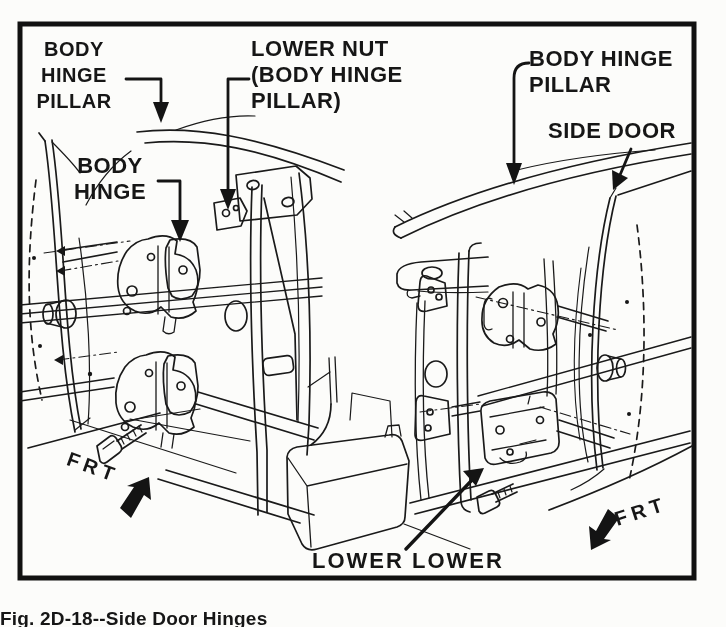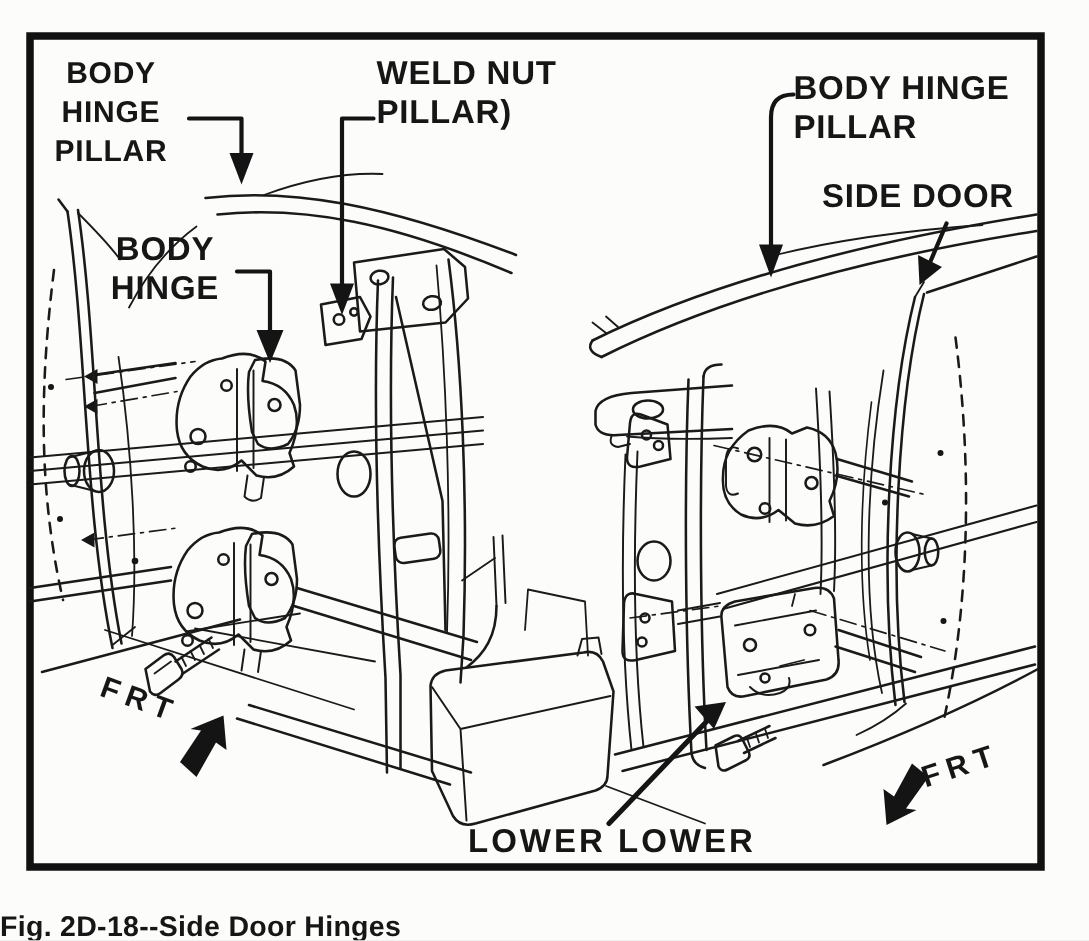--- a/index.html
+++ b/index.html
@@ -263,21 +263,22 @@
   <polygon points="591,550 589,526 596,531 608,509 619,518 604,539 611,540" fill="#141414"></polygon>
 </svg>
 
   <div class="lbl center" style="left:22px;top:36px;width:104px;font-size:20px;">
     <span class="ln">BODY</span>
     <span class="ln">HINGE</span>
     <span class="ln">PILLAR</span>
   </div>
 
   <div class="lbl" style="left:251px;top:36px;">
-    <span class="ln">WELD NUT</span>
+    <span class="ln">LOWER NUT</span>
+    <span class="ln">(BODY HINGE</span>
     <span class="ln">PILLAR)</span>
   </div>
 
   <div class="lbl center" style="left:64px;top:153px;width:92px;">
     <span class="ln">BODY</span>
     <span class="ln">HINGE</span>
   </div>
 
   <div class="lbl" style="left:529px;top:46px;">
     <span class="ln">BODY HINGE</span>

